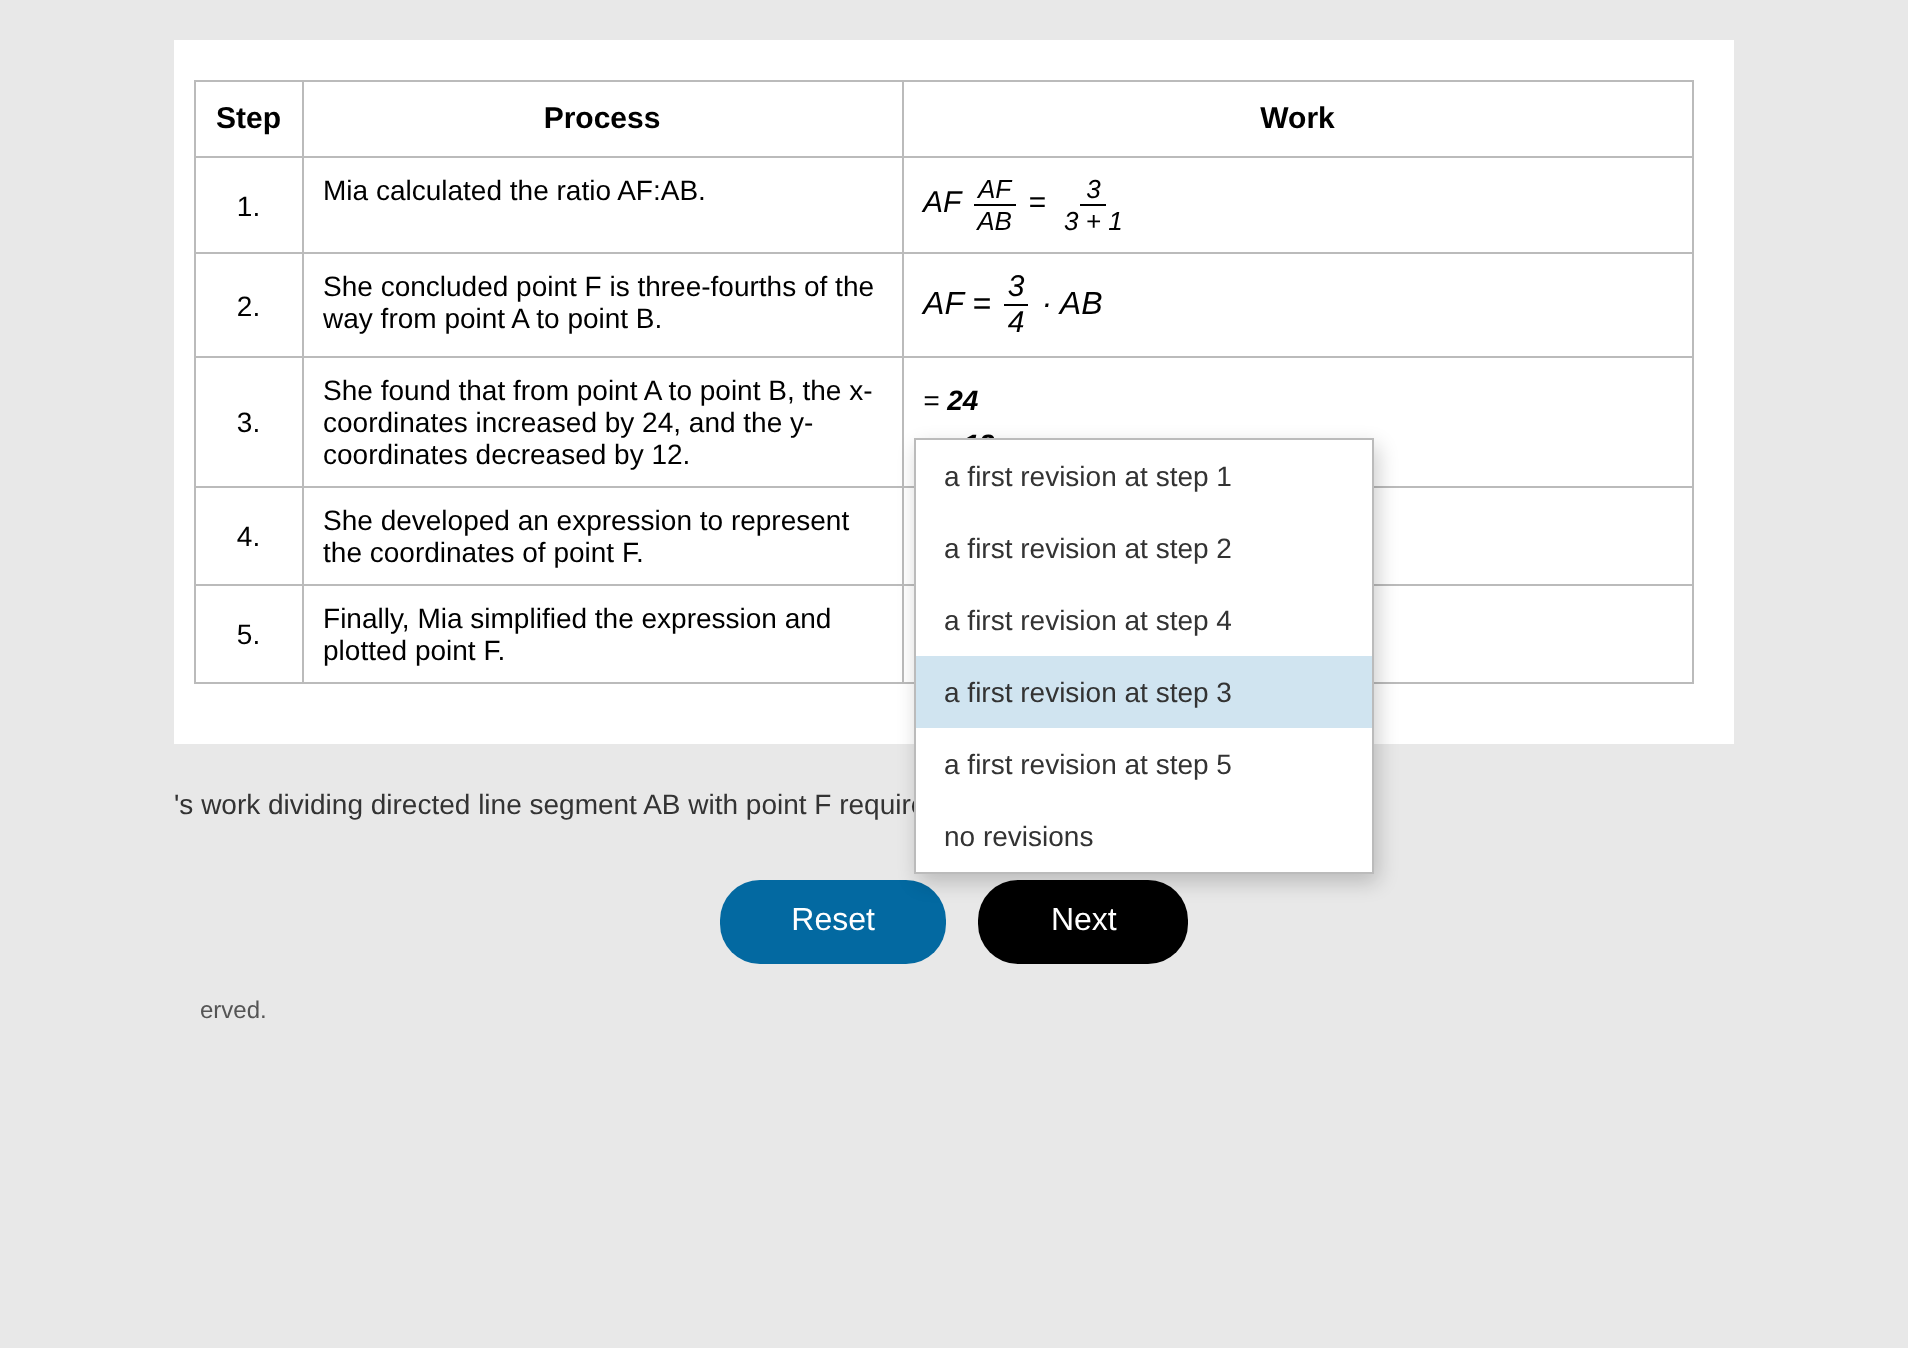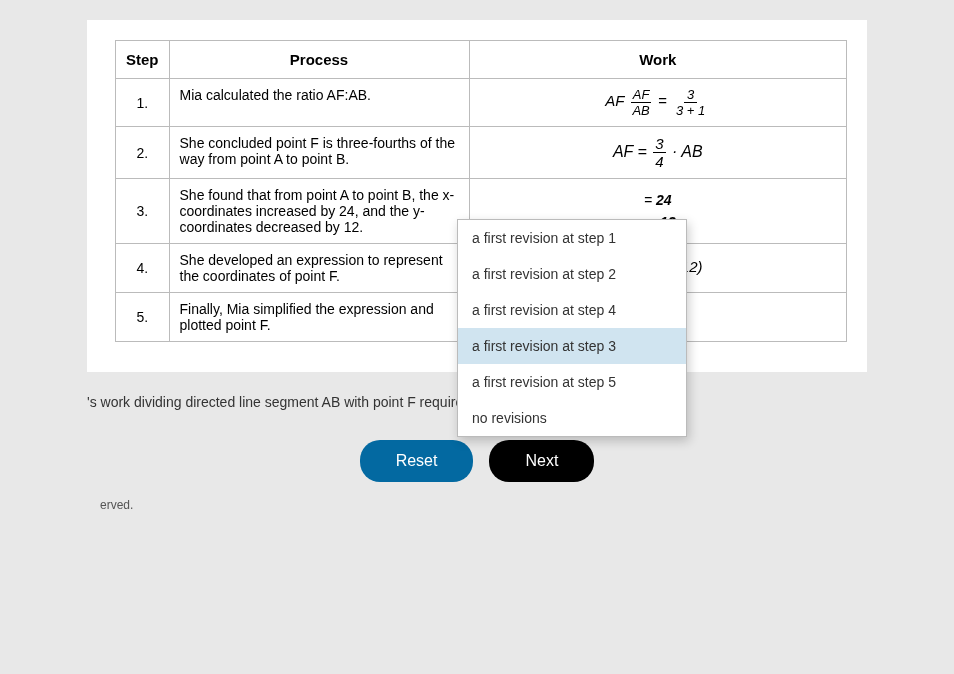--- a/index.html
+++ b/index.html
@@ -9,21 +9,21 @@
       font-size: 14px;
       display: flex;
       flex-direction: column;
       align-items: center;
       min-height: 674px;
       padding: 20px;
     }
     .main-container {
       background: #fff;
       width: 780px;
-      padding: 20px 20px 30px 28px;
+      padding: 20px 20px 30px 10px;
       position: relative;
     }
     table {
       width: 100%;
       border-collapse: collapse;
       border: 1px solid #bbb;
     }
     th, td {
       border: 1px solid #bbb;
       padding: 8px 10px;
@@ -38,21 +38,20 @@
     }
     .step-col {
       width: 50px;
       text-align: center;
       vertical-align: middle;
     }
     .process-col {
       width: 300px;
     }
     .work-col {
-      text-align: center;
       vertical-align: middle;
       font-style: italic;
     }
     .work-math {
       font-style: italic;
       font-size: 15px;
     }
     .italic-text {
       font-style: italic;
     }

